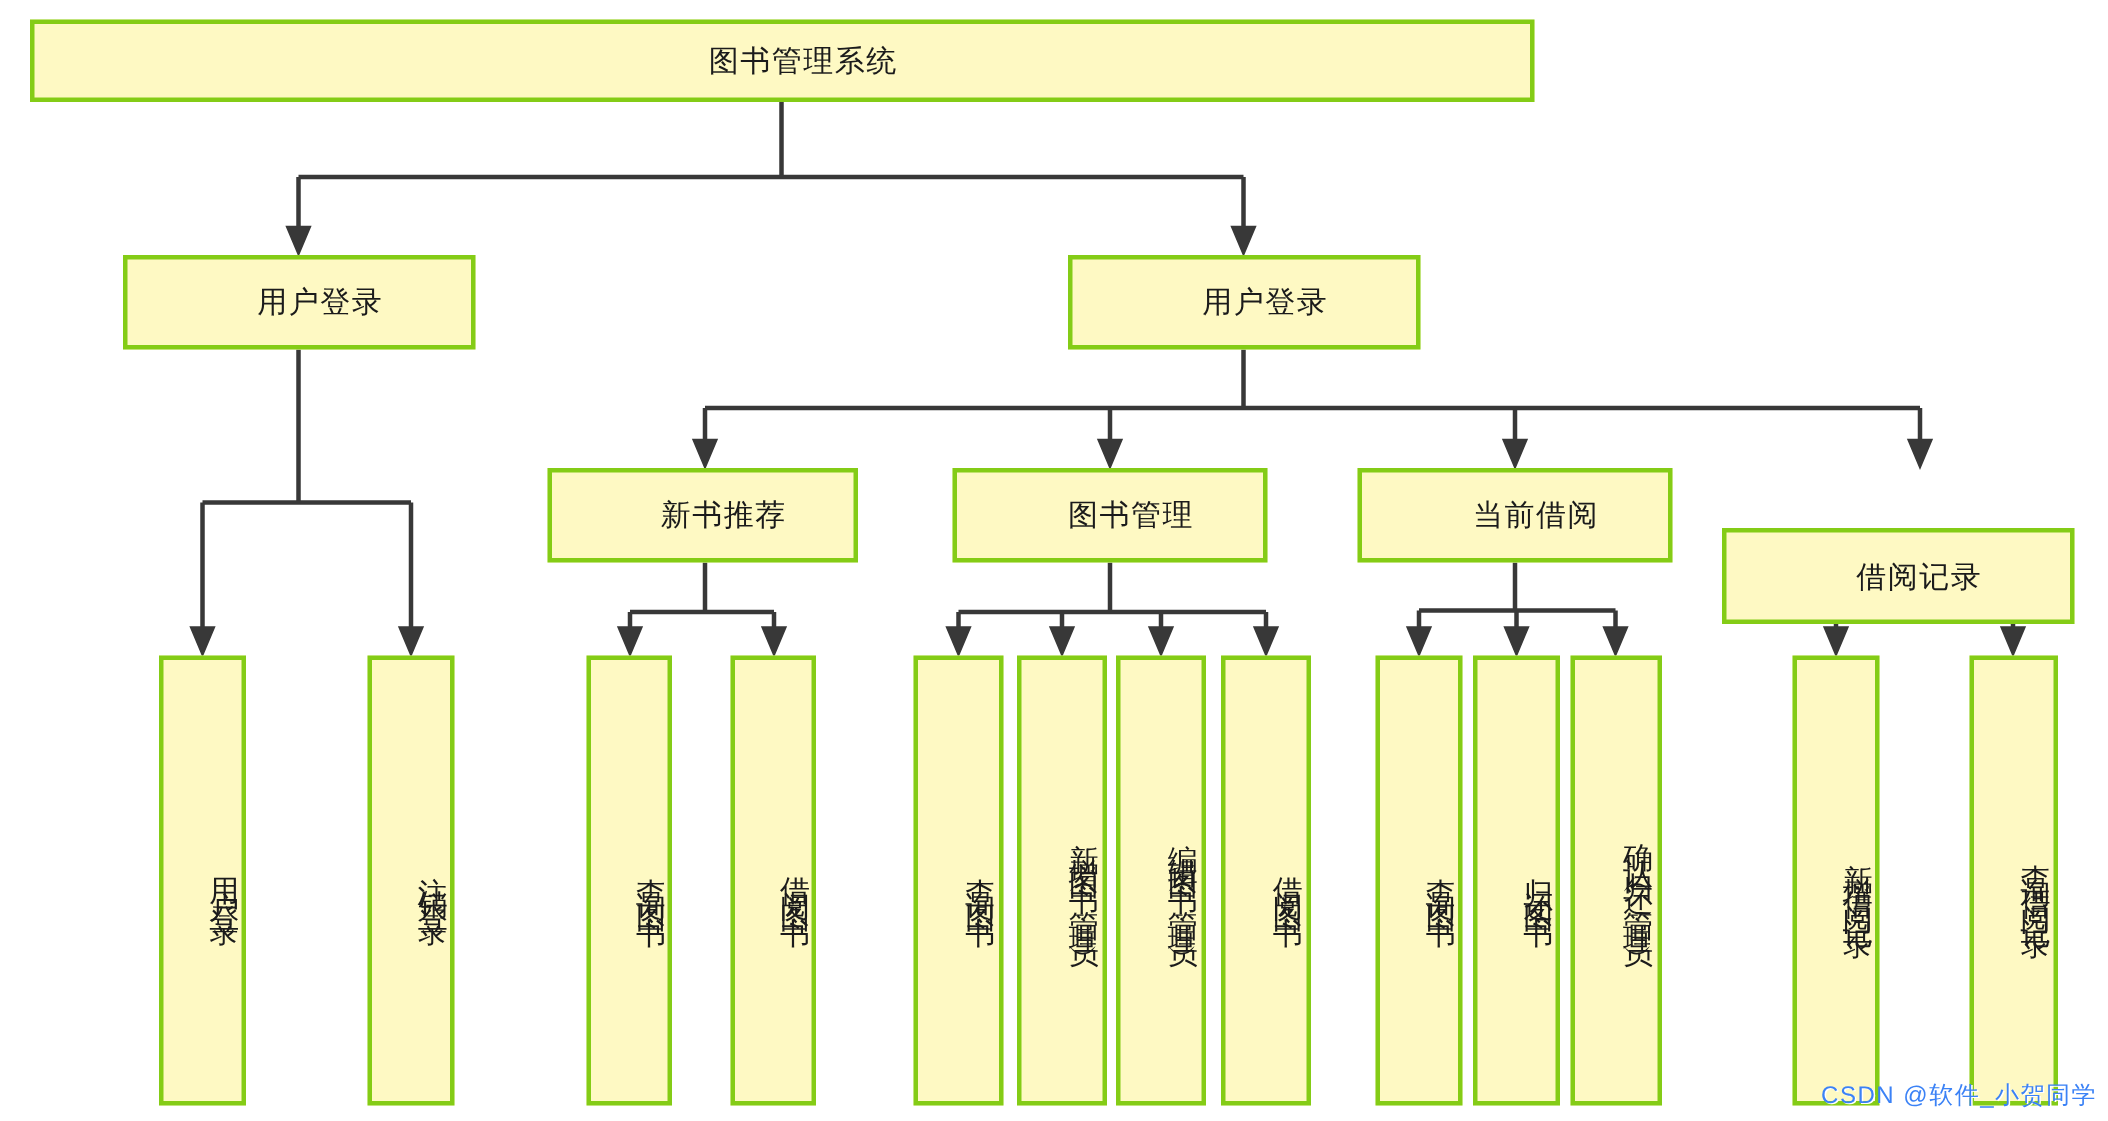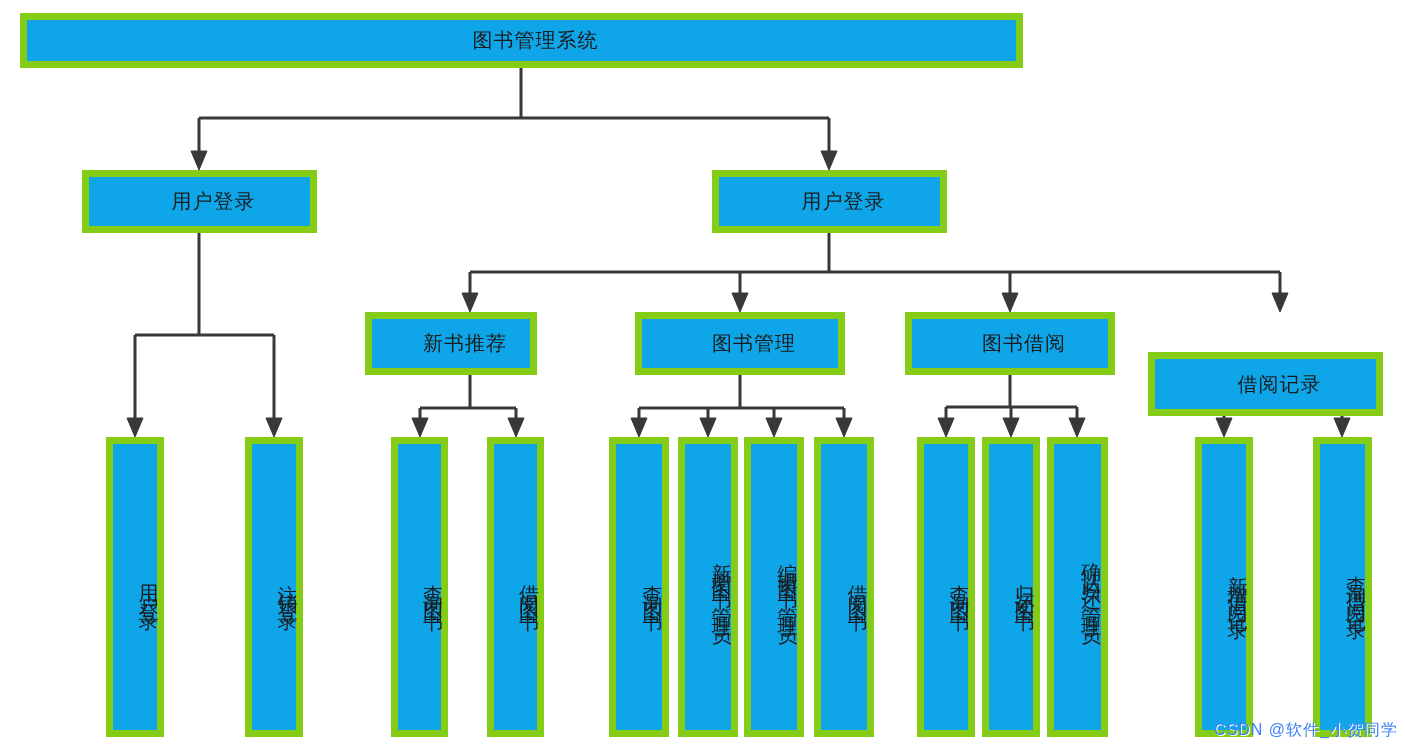--- a/index.html
+++ b/index.html
@@ -17,22 +17,22 @@
   }
   #connectors {
     position: absolute;
     left: 0; top: 0;
     width: 1405px; height: 747px;
     z-index: 1;
   }
   .node {
     position: absolute;
     box-sizing: border-box;
-    border: 7px solid #84cc16;
-    background: #0ea5e9;
+    border: 3px solid #84cc16;
+    background: #fef9c3;
     display: flex;
     align-items: center;
     justify-content: center;
     color: #1b1b1b;
     z-index: 2;
     padding-left: 28px;
   }
   .hnode {
     font-size: 20px;
     letter-spacing: 1px;
@@ -109,23 +109,23 @@
       <polygon points="1216,418 1232,418 1224,437"></polygon>
       <polygon points="1334,418 1350,418 1342,437"></polygon>
     </g>
   </svg>
 
   <div class="node hnode" style="left:20px; top:13px; width:1003px; height:55px;">图书管理系统</div>
 
   <div class="node hnode" style="left:82px; top:170px; width:235px; height:63px;">用户登录</div>
   <div class="node hnode" style="left:712px; top:170px; width:235px; height:63px;">用户登录</div>
 
-  <div class="node hnode" style="left:365px; top:312px; width:172px; height:63px;">新书推荐</div>
+  <div class="node hnode" style="left:365px; top:312px; width:207px; height:63px;">新书推荐</div>
   <div class="node hnode" style="left:635px; top:312px; width:210px; height:63px;">图书管理</div>
-  <div class="node hnode" style="left:905px; top:312px; width:210px; height:63px;">图书借阅</div>
+  <div class="node hnode" style="left:905px; top:312px; width:210px; height:63px;">当前借阅</div>
   <div class="node hnode" style="left:1148px; top:312px; width:235px; height:64px;margin-top:40px;">借阅记录</div>
 
   <div class="node vnode" style="left:106px; top:437px; width:58px; height:300px;">
     <span class="vtext">用户登录</span>
   </div>
   <div class="node vnode" style="left:245px; top:437px; width:58px; height:300px;">
     <span class="vtext">注销登录</span>
   </div>
 
   <div class="node vnode" style="left:391px; top:437px; width:57px; height:300px;">

